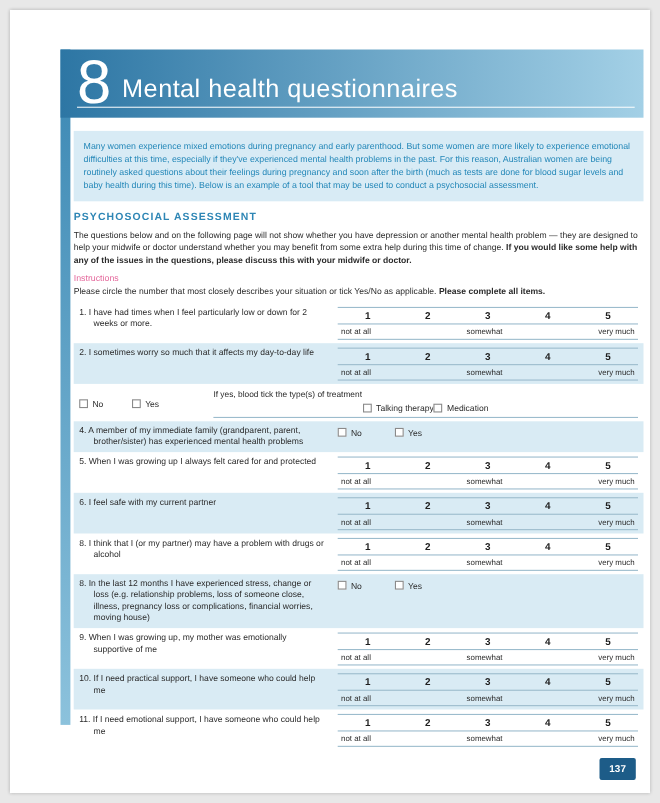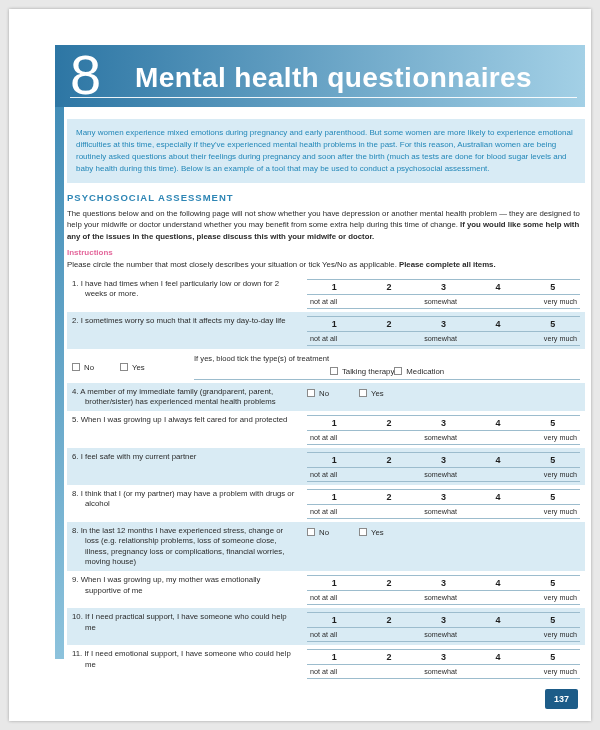--- a/index.html
+++ b/index.html
@@ -27,22 +27,22 @@
   .header-band {
     position:absolute; left:46px; top:36px;
     width:530px; height:62px;
     background:linear-gradient(to right, var(--band-start,#2d76a4), var(--band-end,#a3d0e6));
   }
   .chapter-num {
     position:absolute; left:15px; bottom:9px;
     font-size:56px; line-height:0.82; color:#fff; font-weight:300;
   }
   .chapter-title {
-    position:absolute; left:80px; bottom:13px;
-    font-size:28px; color:#fff; letter-spacing:.4px; font-weight:700;
+    position:absolute; left:56px; bottom:13px;
+    font-size:23px; color:#fff; letter-spacing:.4px; font-weight:400;
   }
   .header-rule {
     position:absolute; left:15px; right:8px; bottom:9px;
     height:1px; background:rgba(255,255,255,.9);
   }
   
   .content { position:absolute; left:58px; top:110px; width:518px; }
 
   .intro-box {
     background:var(--intro-bg,#d8ebf5);
@@ -58,21 +58,20 @@
     color:var(--heading,#2e86b5);
   }
   .section-body {
     margin:5px 0 0 0;
     font-size:7.8px; line-height:1.45; color:#2b2b2b;
   }
   .section-body strong { font-weight:bold; }
   .instructions-label {
     margin-top:6px; font-size:8px;
     color:var(--instructions-pink,#e4679b);
-    font-weight:bold;
   }
   .instructions-text {
     margin:3px 0 0 0; font-size:7.8px; color:#2b2b2b;
   }
   .instructions-text strong { font-weight:bold; }
 
   
   .items { margin-top:6px; }
   .q-row { display:flex; padding:4px 5px 3px 5px; box-sizing:border-box; }
   .q-row.shaded { background:var(--shaded-row,#d9ebf4); }

